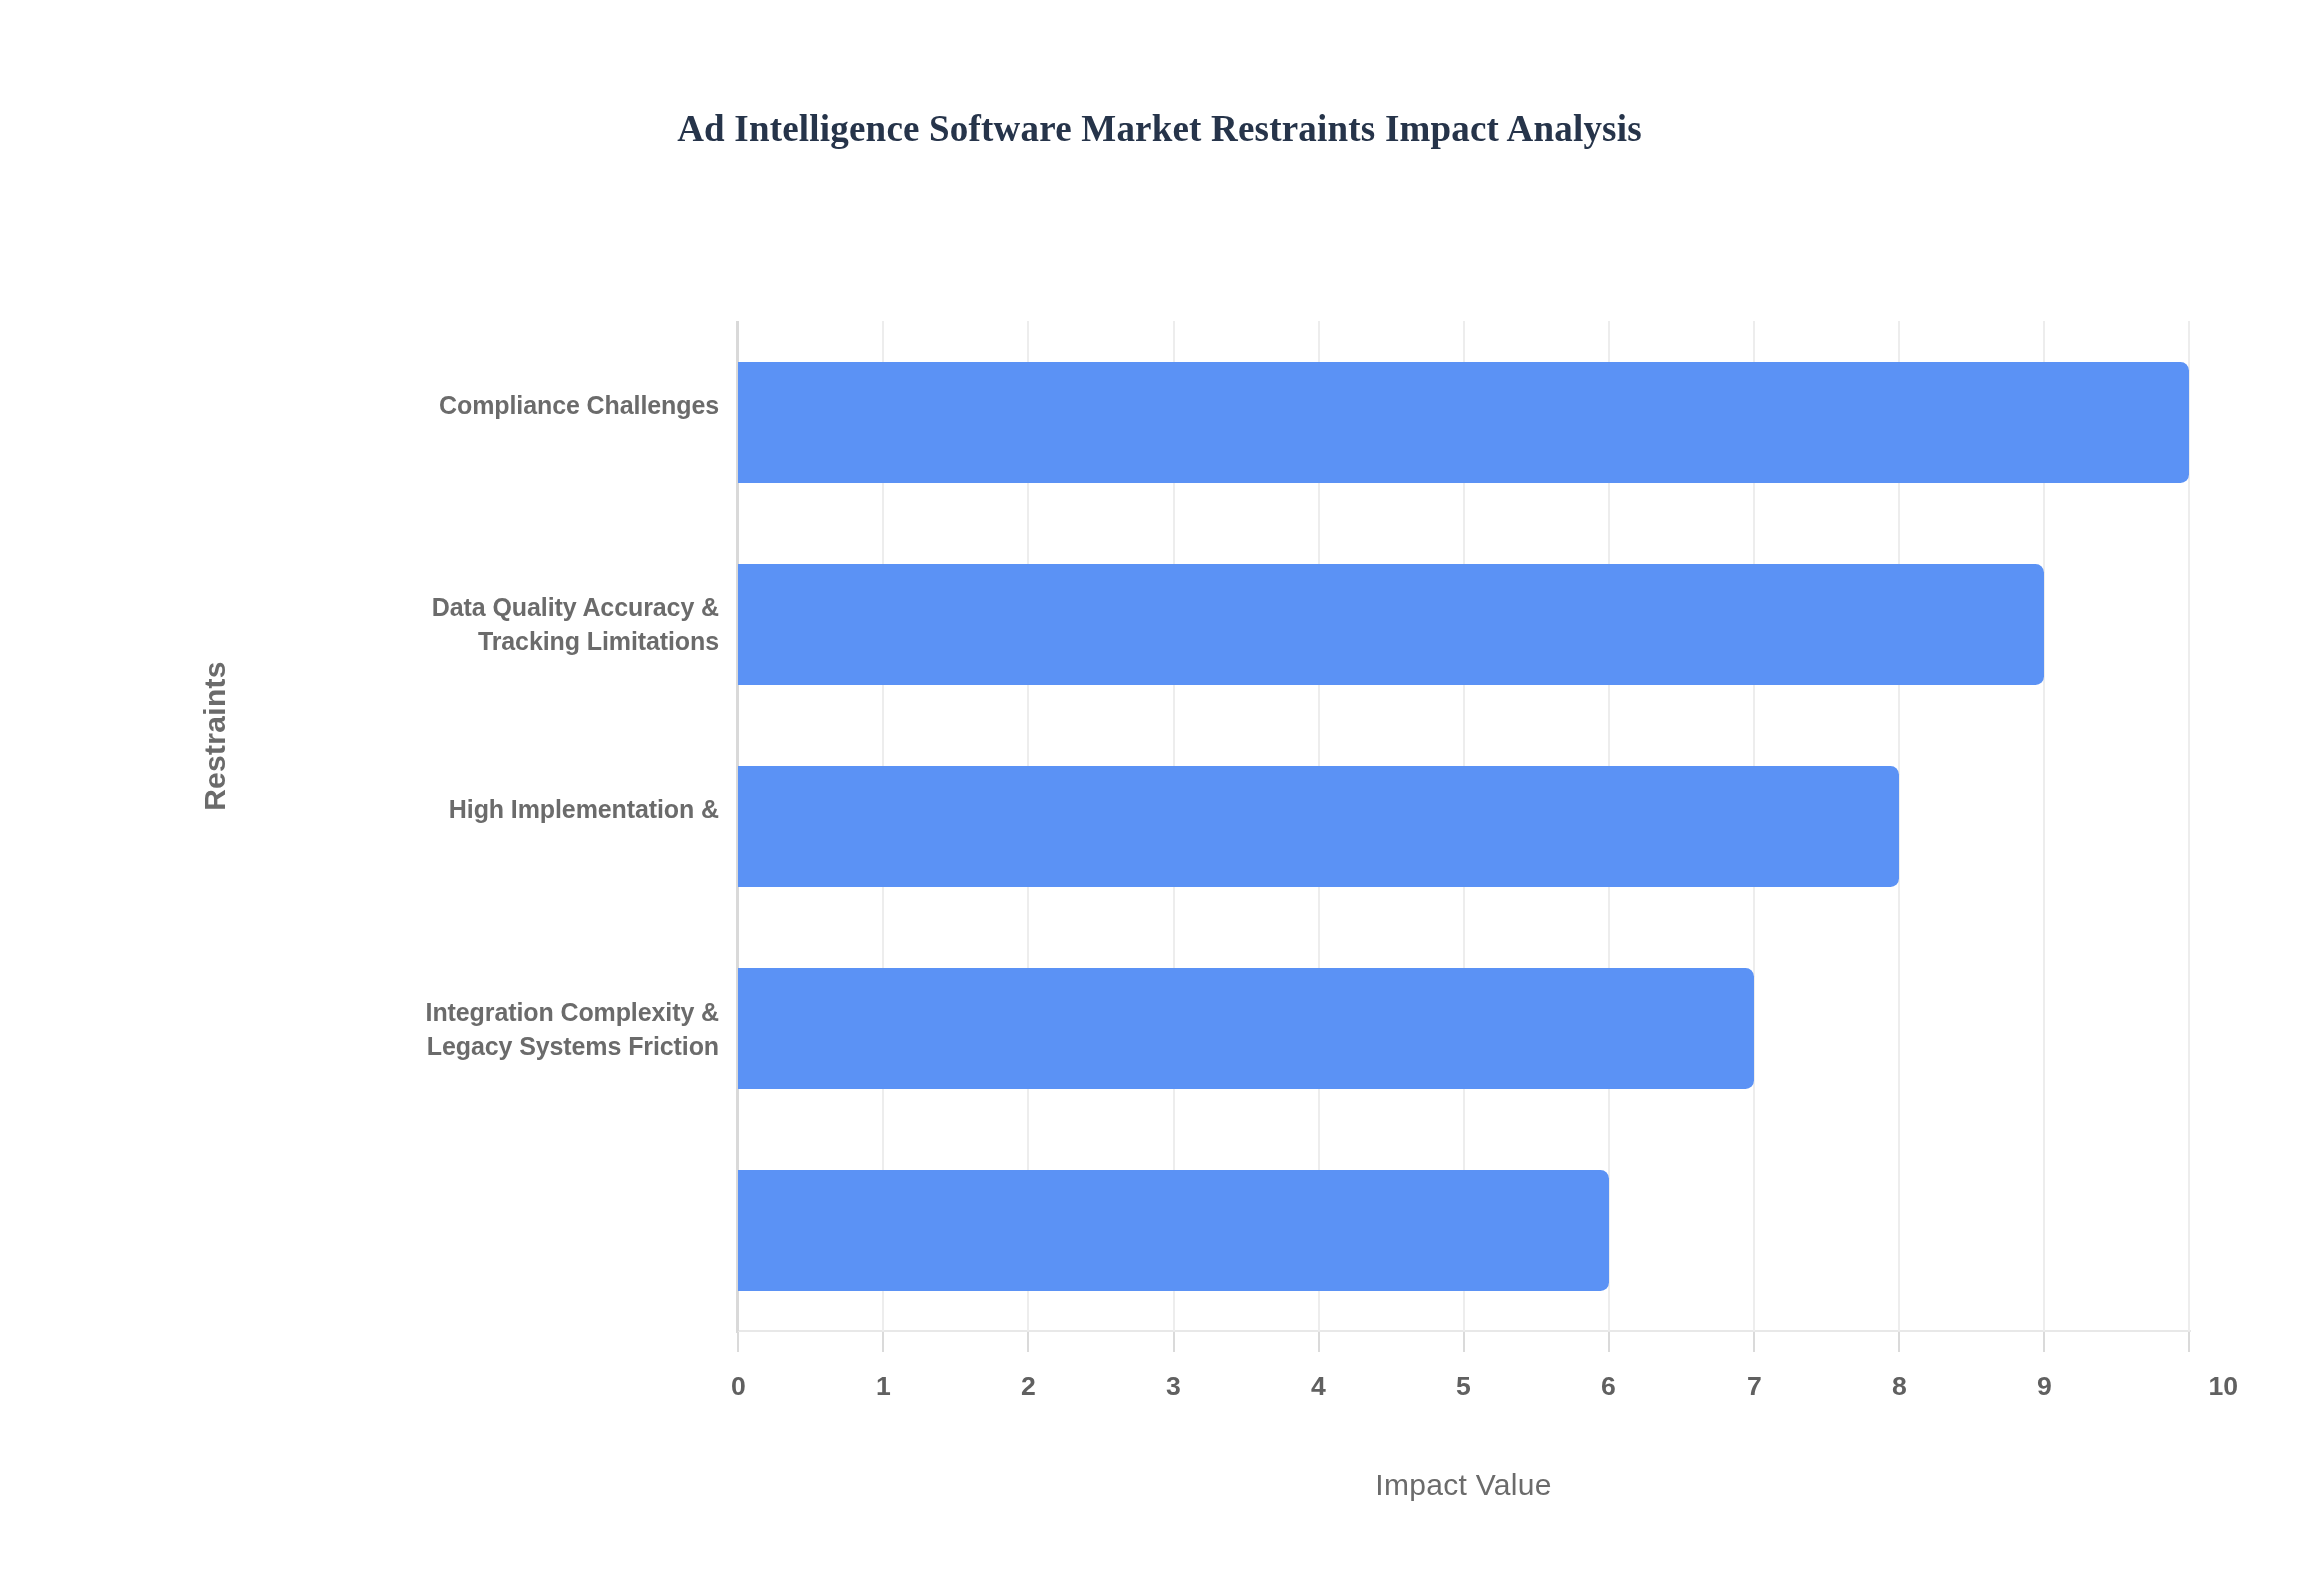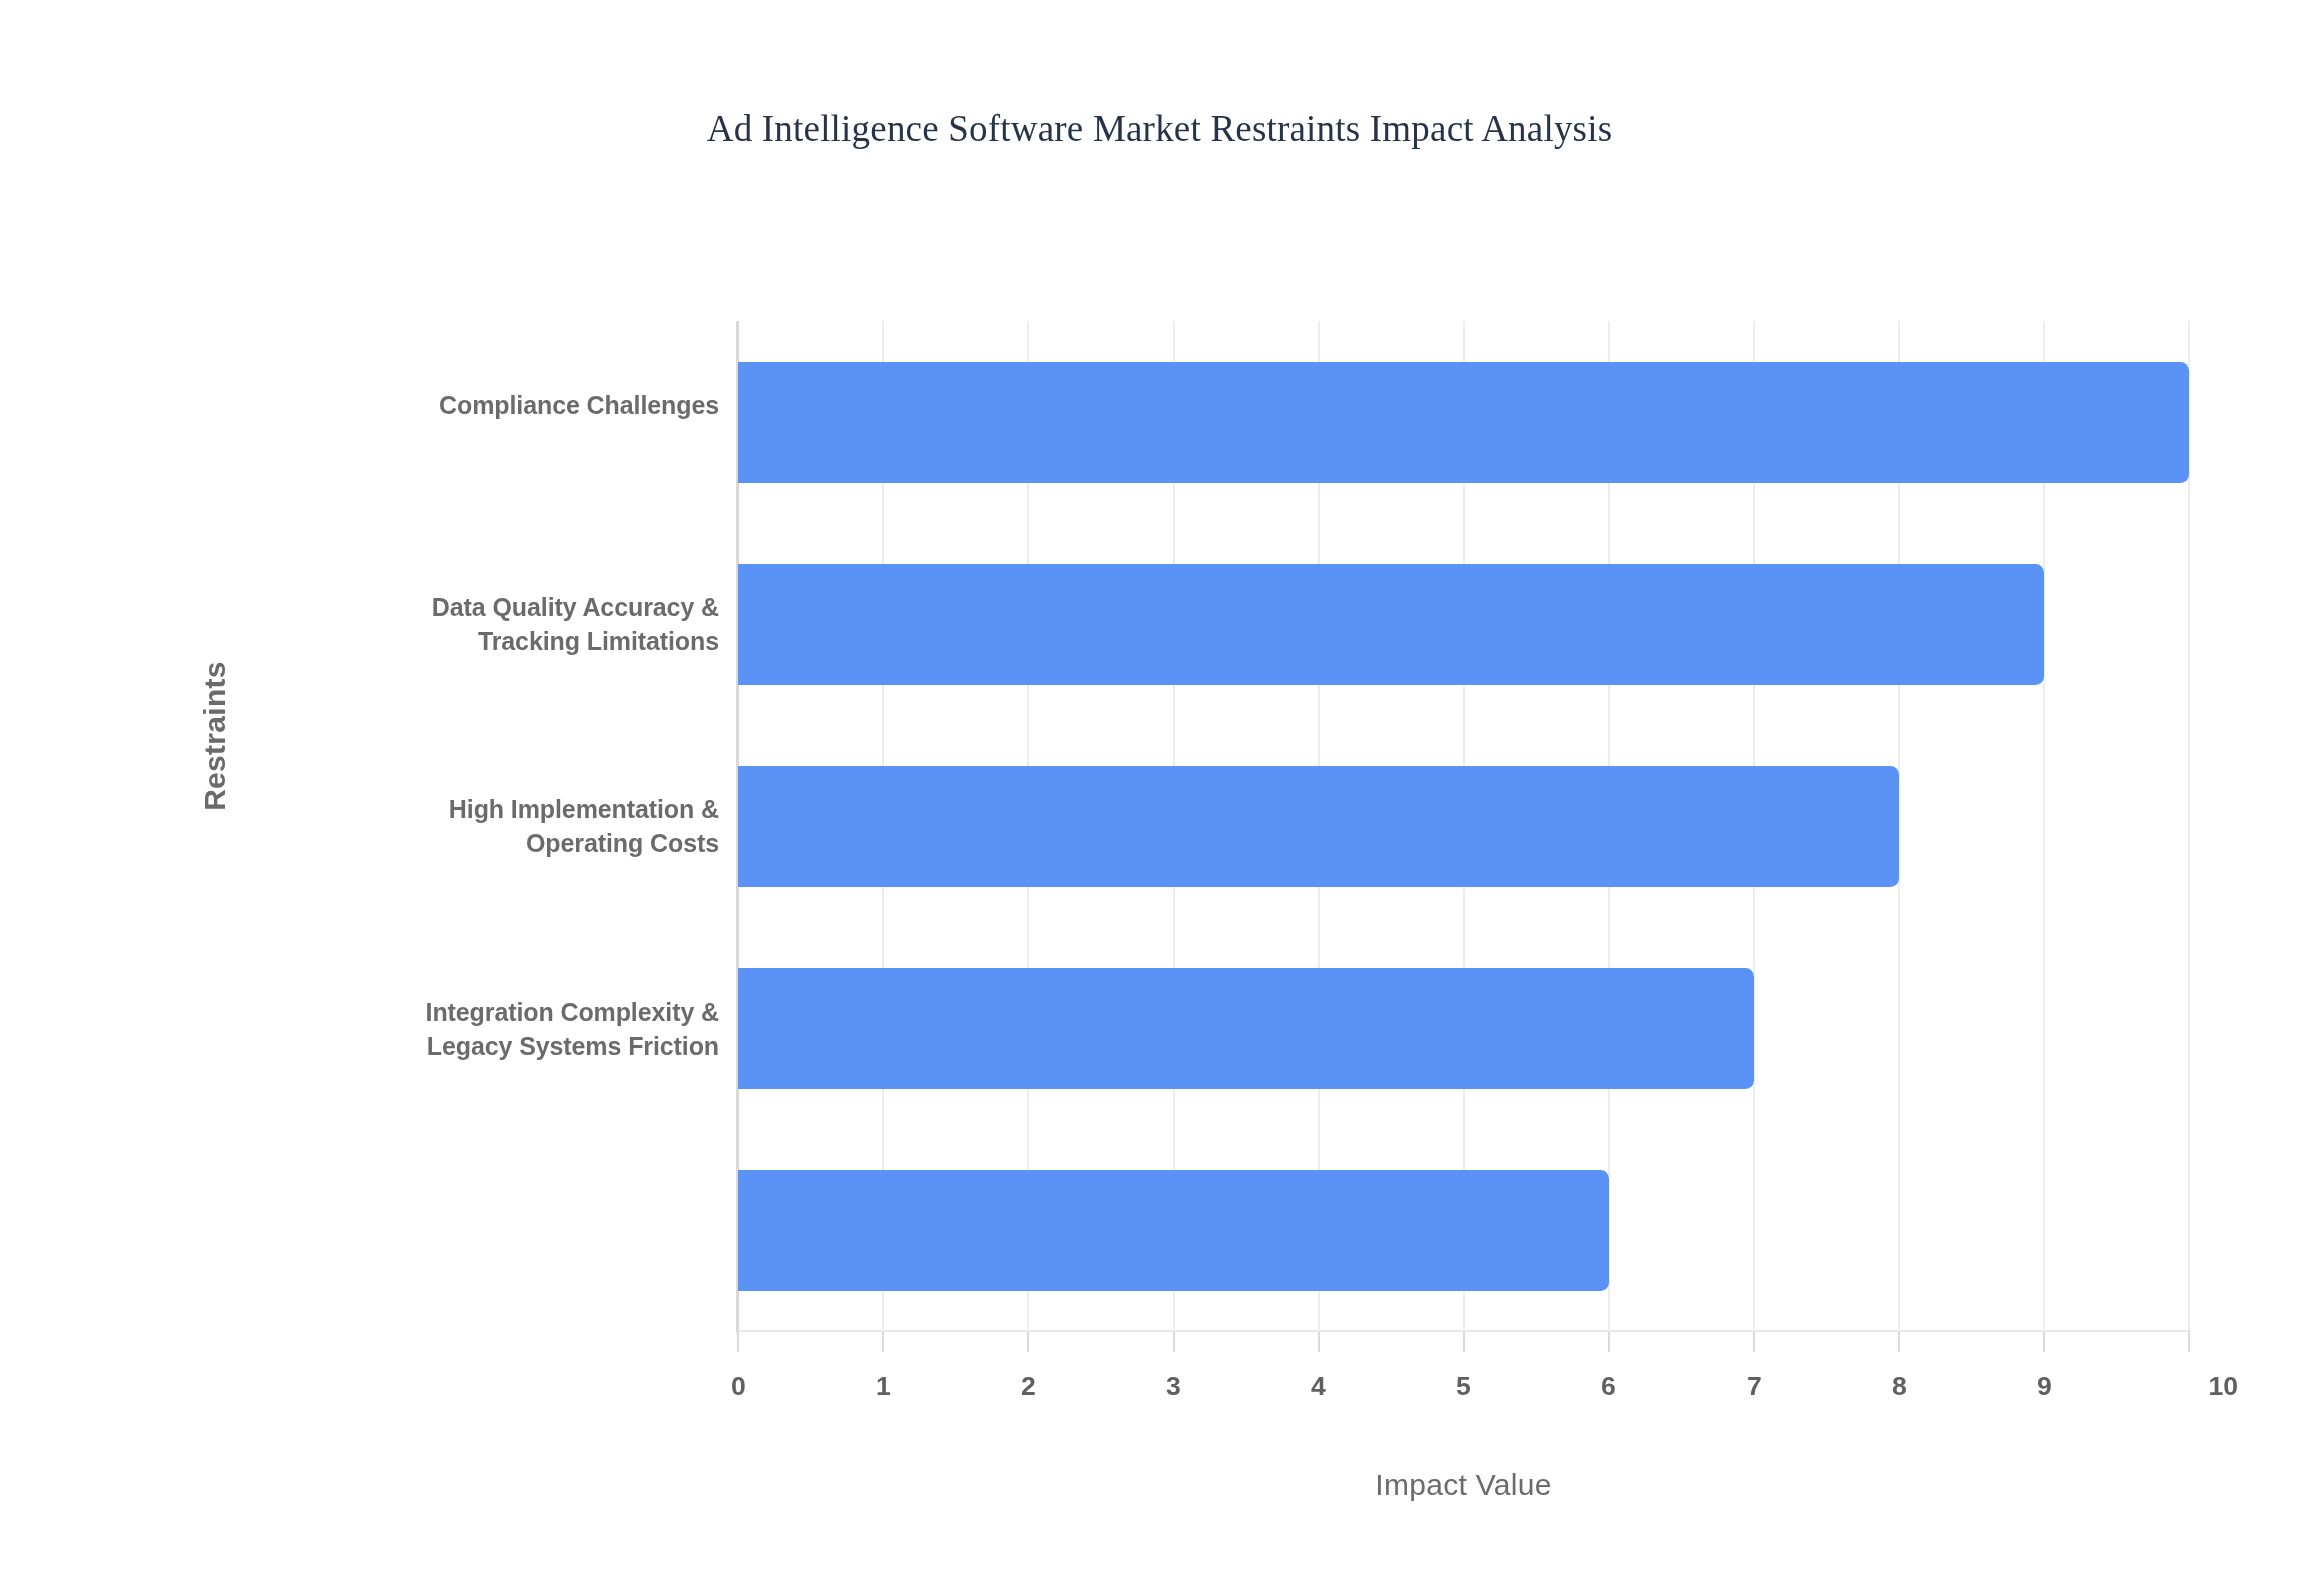--- a/index.html
+++ b/index.html
@@ -24,21 +24,21 @@
   }
 
   
   .chart-title {
     position: absolute;
     left: 0;
     top: 107px;
     width: 2319px;
     text-align: center;
     font-family: "Liberation Serif", "DejaVu Serif", serif;
-    font-weight: normal;
+    font-weight: bold;
     font-size: 37px;
     letter-spacing: 0.2px;
     color: #26344a;
     white-space: nowrap;
   }
 
   
   .plot-area {
     position: absolute;
     left: 738px;
@@ -195,21 +195,20 @@
   <div id="ylabels-layer">
       <div class="ycat-label" style="left: 121px; width: 598px; right: auto; top: 388px;">
         <span class="ln">Compliance Challenges</span>
       </div>
       <div class="ycat-label" style="left: 121px; width: 598px; right: auto; top: 590px;">
         <span class="ln">Data Quality Accuracy &amp;</span>
         <span class="ln">Tracking Limitations</span>
       </div>
       <div class="ycat-label" style="left: 121px; width: 598px; right: auto; top: 792px;">
         <span class="ln">High Implementation &amp;</span>
-        <span class="ln">Operating Costs</span>
       </div>
       <div class="ycat-label" style="left: 121px; width: 598px; right: auto; top: 995px;">
         <span class="ln">Integration Complexity &amp;</span>
         <span class="ln">Legacy Systems Friction</span>
       </div>
       <div class="ycat-label" style="left: 121px; width: 598px; right: auto; top: 1197px;">
       </div>
     </div>
   <div id="xlabels-layer">
       <div class="xtick-label" style="left: 738px;">0</div>

